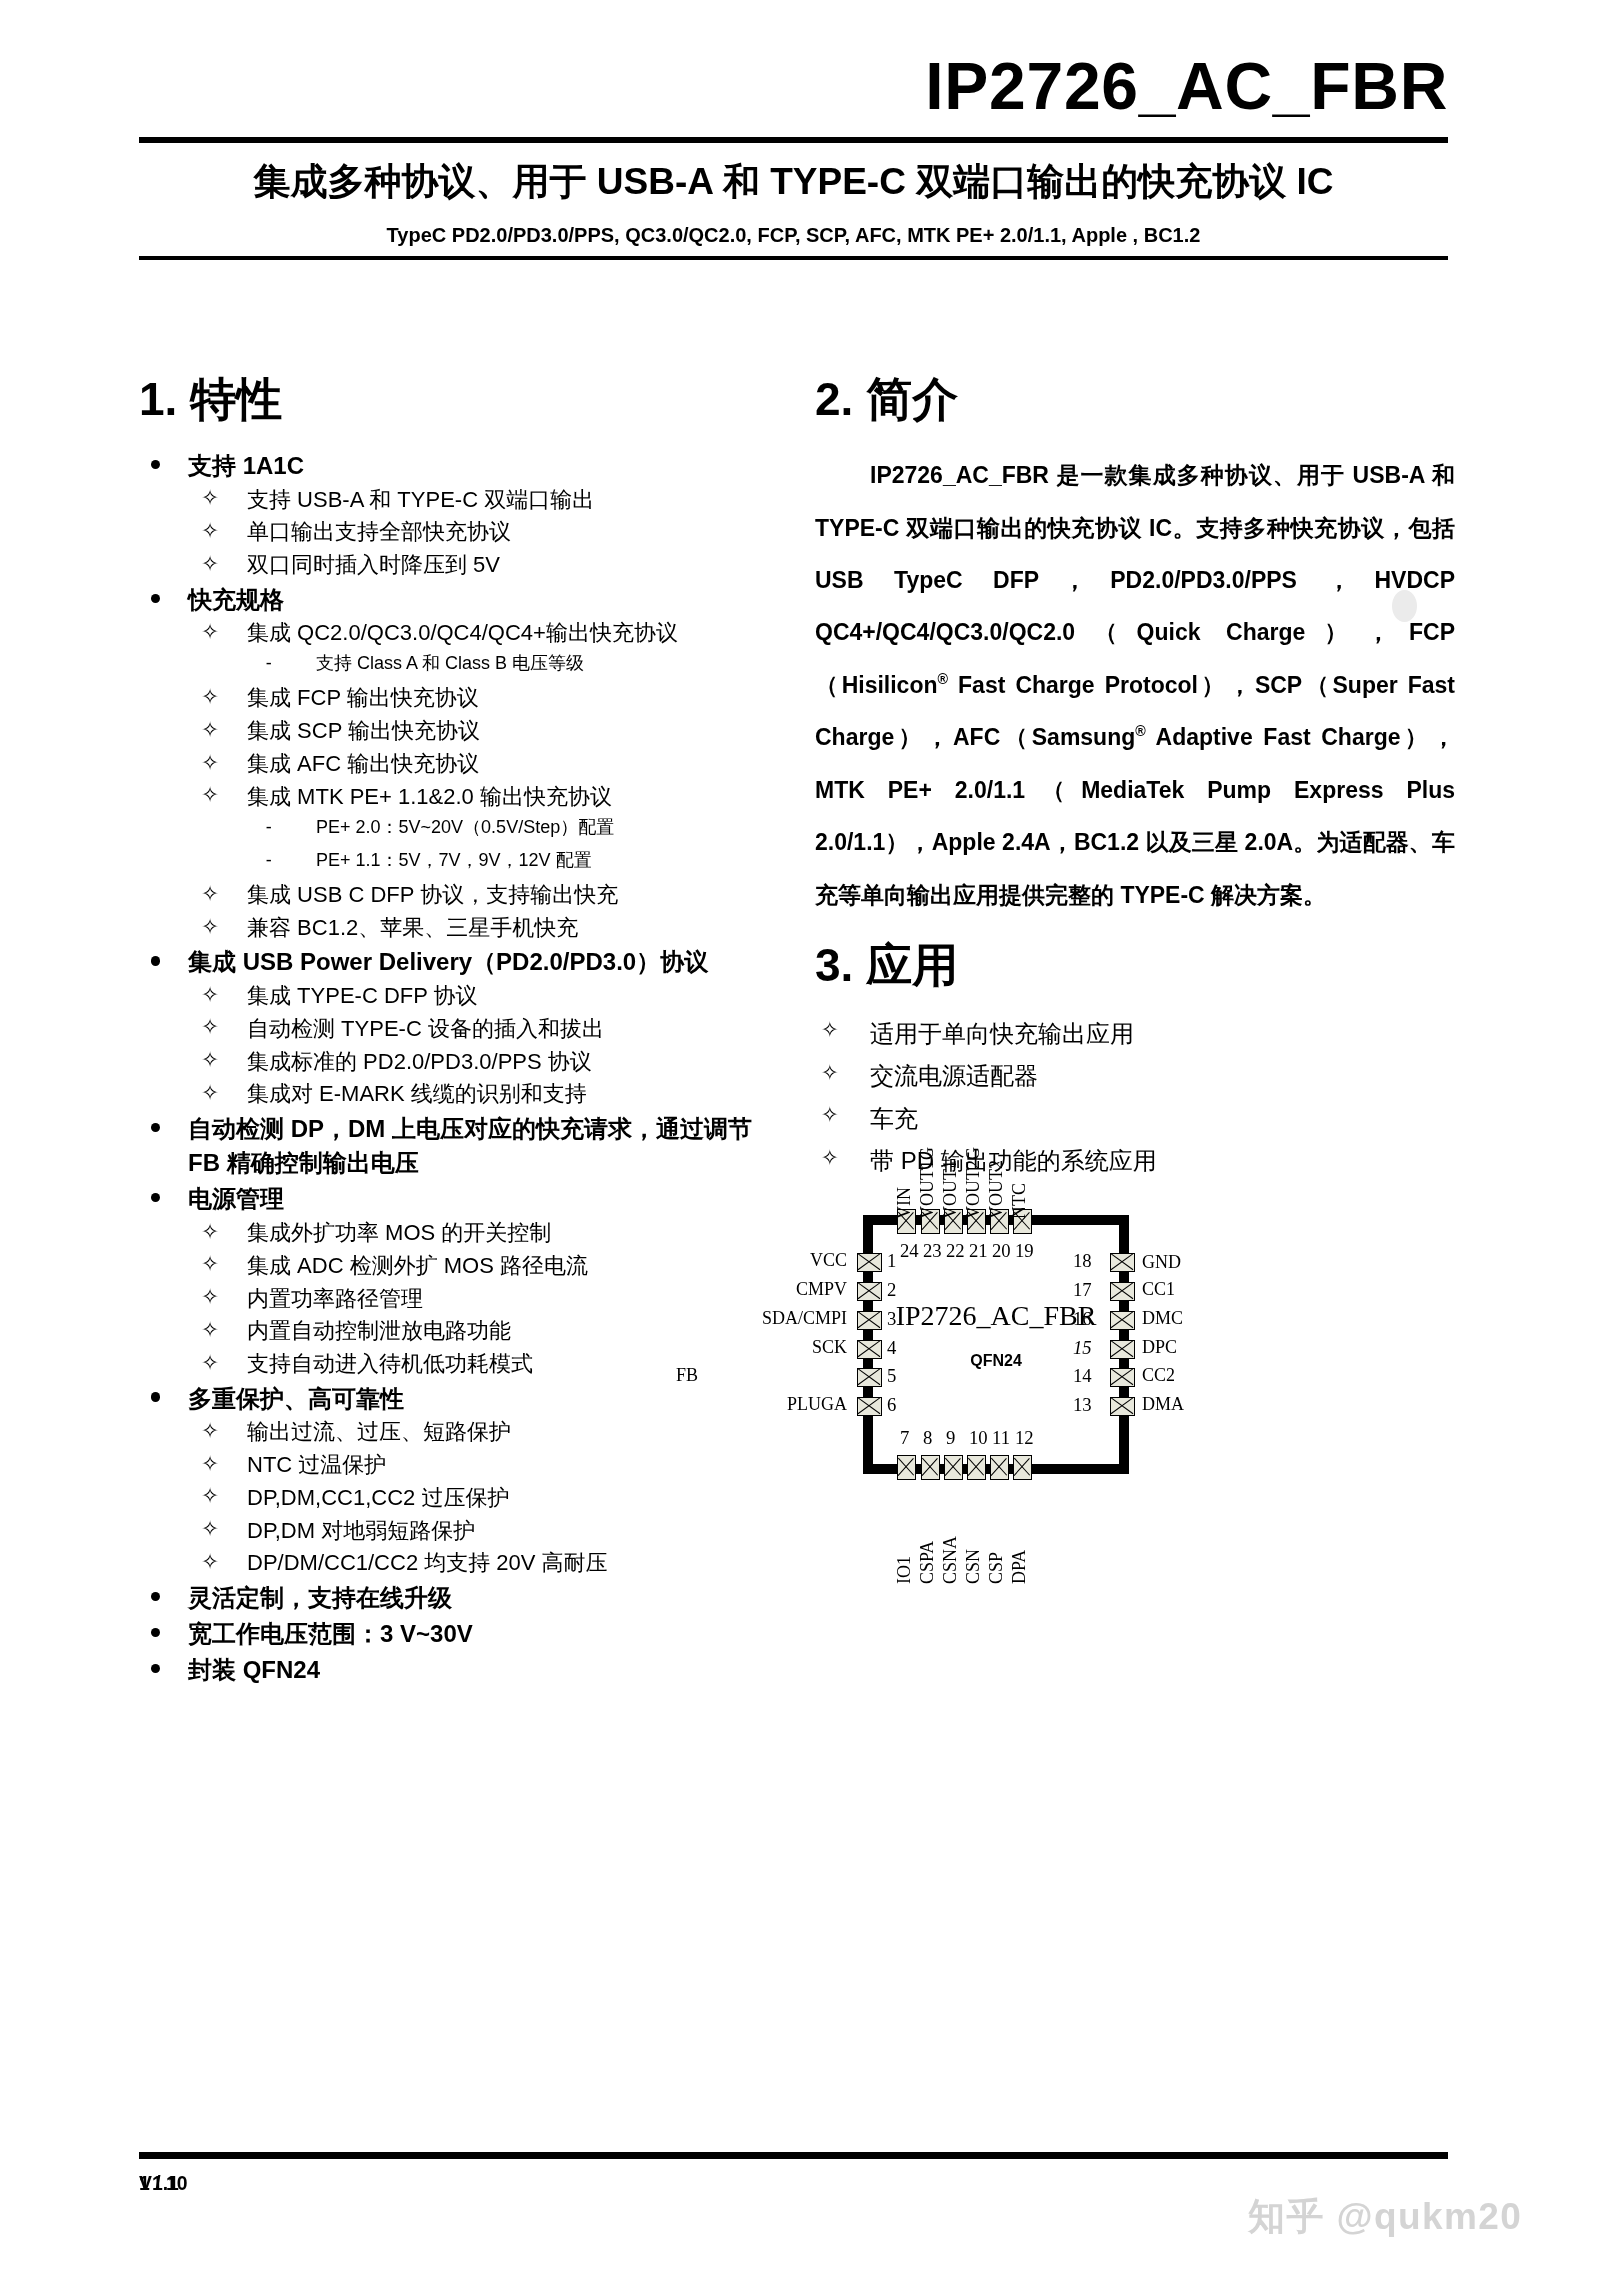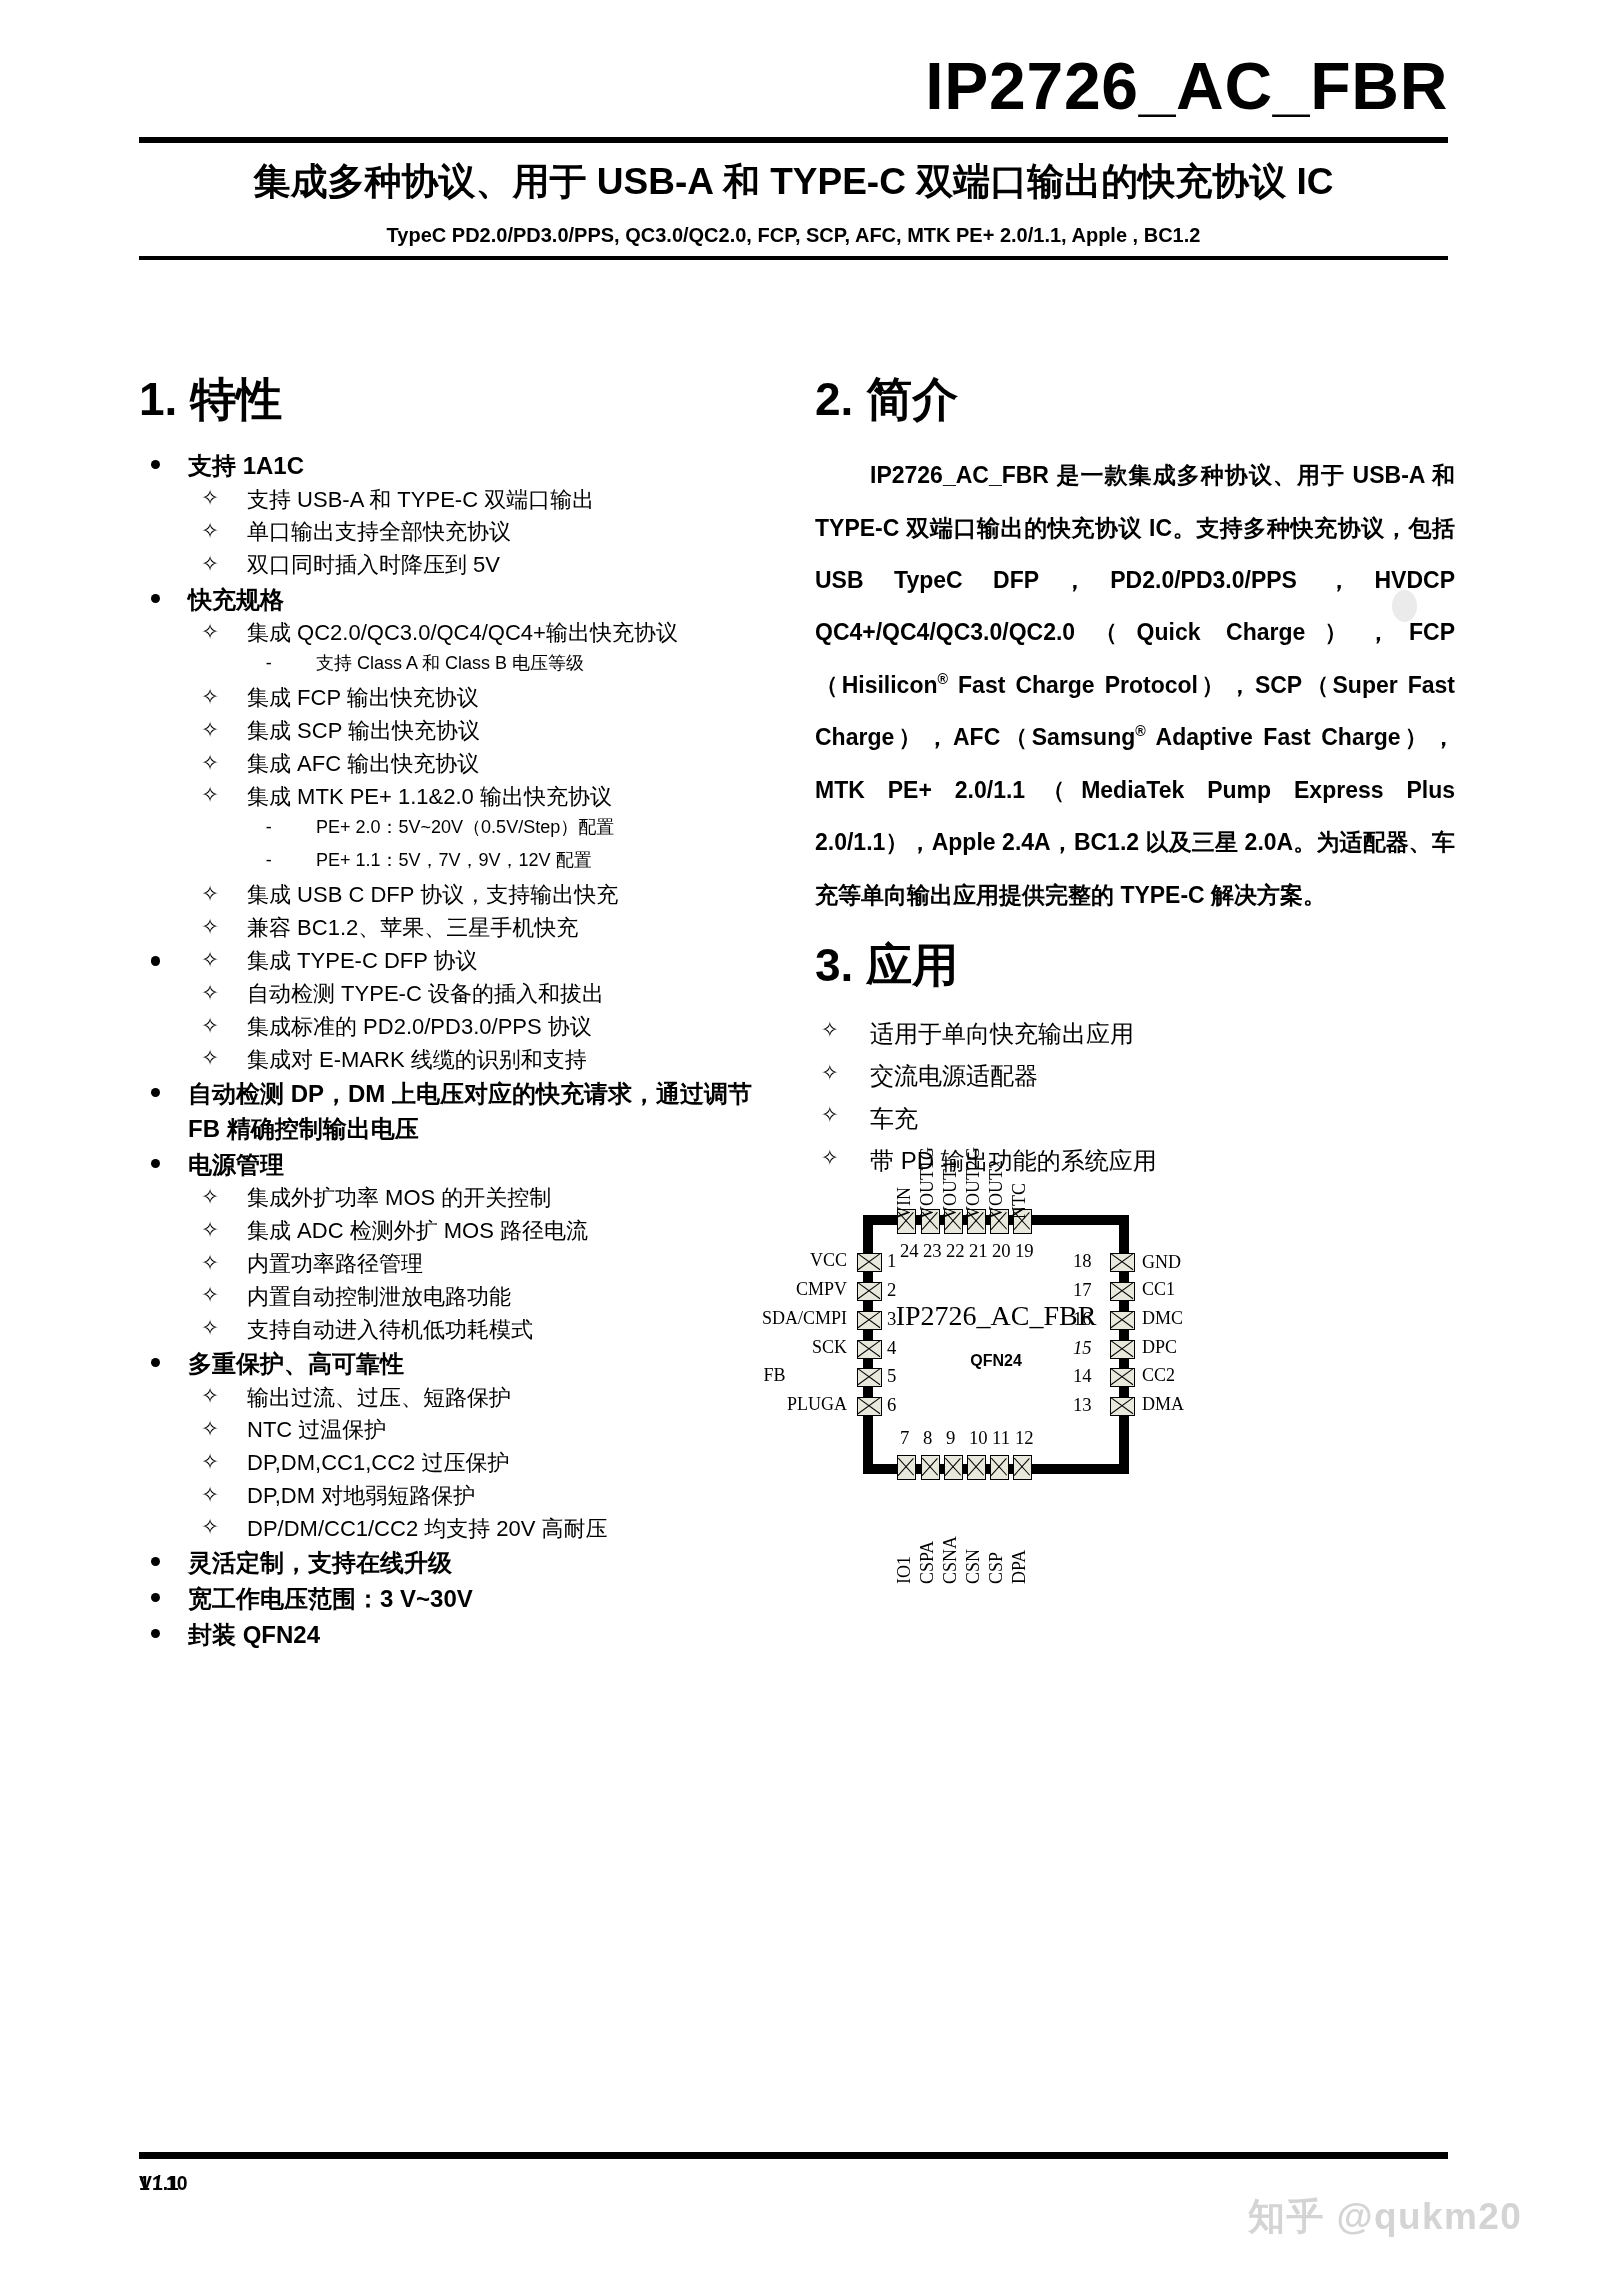--- a/index.html
+++ b/index.html
@@ -269,20 +269,21 @@
               <li><span class="dia">✧</span><span>集成 MTK PE+ 1.1&amp;2.0 输出快充协议</span><ul class="lv3">
                   <li><span class="dash">-</span><span>PE+ 2.0：5V~20V（0.5V/Step）配置</span></li>
                   <li><span class="dash">-</span><span>PE+ 1.1：5V，7V，9V，12V 配置</span></li>
                 </ul></li>
               <li><span class="dia">✧</span><span>集成 USB C DFP 协议，支持输出快充</span></li>
               <li><span class="dia">✧</span><span>兼容 BC1.2、苹果、三星手机快充</span></li>
             </ul>
           </li>
           <li>
             <span class="dot"></span>
+            <span class="txt">集成 USB Power Delivery（PD2.0/PD3.0）协议</span>
             <ul class="lv2">
               <li><span class="dia">✧</span><span>集成 TYPE-C DFP 协议</span></li>
               <li><span class="dia">✧</span><span>自动检测 TYPE-C 设备的插入和拔出</span></li>
               <li><span class="dia">✧</span><span>集成标准的 PD2.0/PD3.0/PPS 协议</span></li>
               <li><span class="dia">✧</span><span>集成对 E-MARK 线缆的识别和支持</span></li>
             </ul>
           </li>
           <li>
             <span class="dot"></span>
             <span class="txt">自动检测 DP，DM 上电压对应的快充请求，通过调节 FB 精确控制输出电压</span>
@@ -394,21 +395,21 @@
         <div class="pnum" style="left: 211px; top: 143px;">2</div>
         <div class="pl" style="left: 0px; top: 143px; width: 171px; text-align: right;">CMPV</div>
         <div class="pad h" style="left: 181px; top: 175px;"></div>
         <div class="pnum" style="left: 211px; top: 172px;">3</div>
         <div class="pl" style="left: 0px; top: 172px; width: 171px; text-align: right;">SDA/CMPI</div>
         <div class="pad h" style="left: 181px; top: 204px;"></div>
         <div class="pnum" style="left: 211px; top: 201px;">4</div>
         <div class="pl" style="left: 0px; top: 201px; width: 171px; text-align: right;">SCK</div>
         <div class="pad h" style="left: 181px; top: 232px;"></div>
         <div class="pnum" style="left: 211px; top: 229px;">5</div>
-        <div class="pl" style="left: 13px; top: 229px; width: 171px; text-align: center;">FB</div>
+        <div class="pl" style="left: 0px; top: 229px; width: 171px; text-align: left;">FB</div>
         <div class="pad h" style="left: 181px; top: 261px;"></div>
         <div class="pnum" style="left: 211px; top: 258px;">6</div>
         <div class="pl" style="left: 0px; top: 258px; width: 171px; text-align: right;">PLUGA</div>
         <div class="pad h" style="left: 434px; top: 117px;"></div>
         <div class="pnum" style="left: 397px; top: 114px;">18</div>
         <div class="pl" style="left: 466px; top: 116px;">GND</div>
         <div class="pad h" style="left: 434px; top: 146px;"></div>
         <div class="pnum" style="left: 397px; top: 143px;">17</div>
         <div class="pl" style="left: 466px; top: 143px;">CC1</div>
         <div class="pad h" style="left: 434px; top: 175px;"></div>

